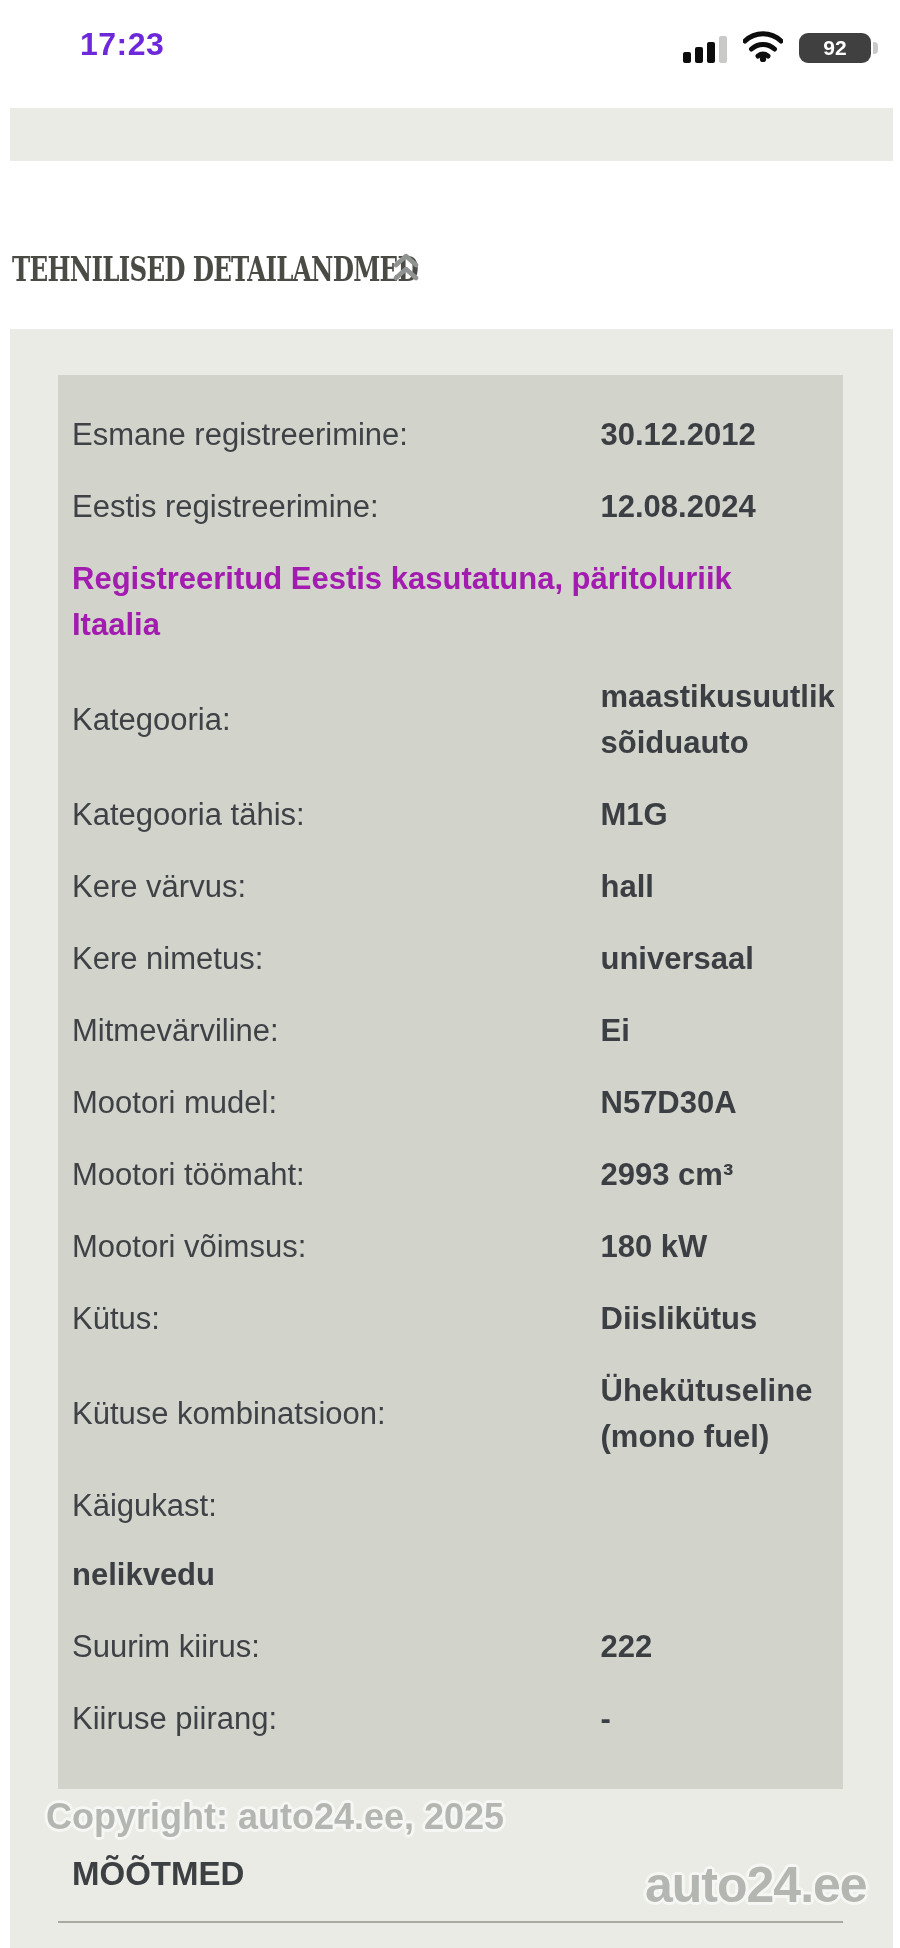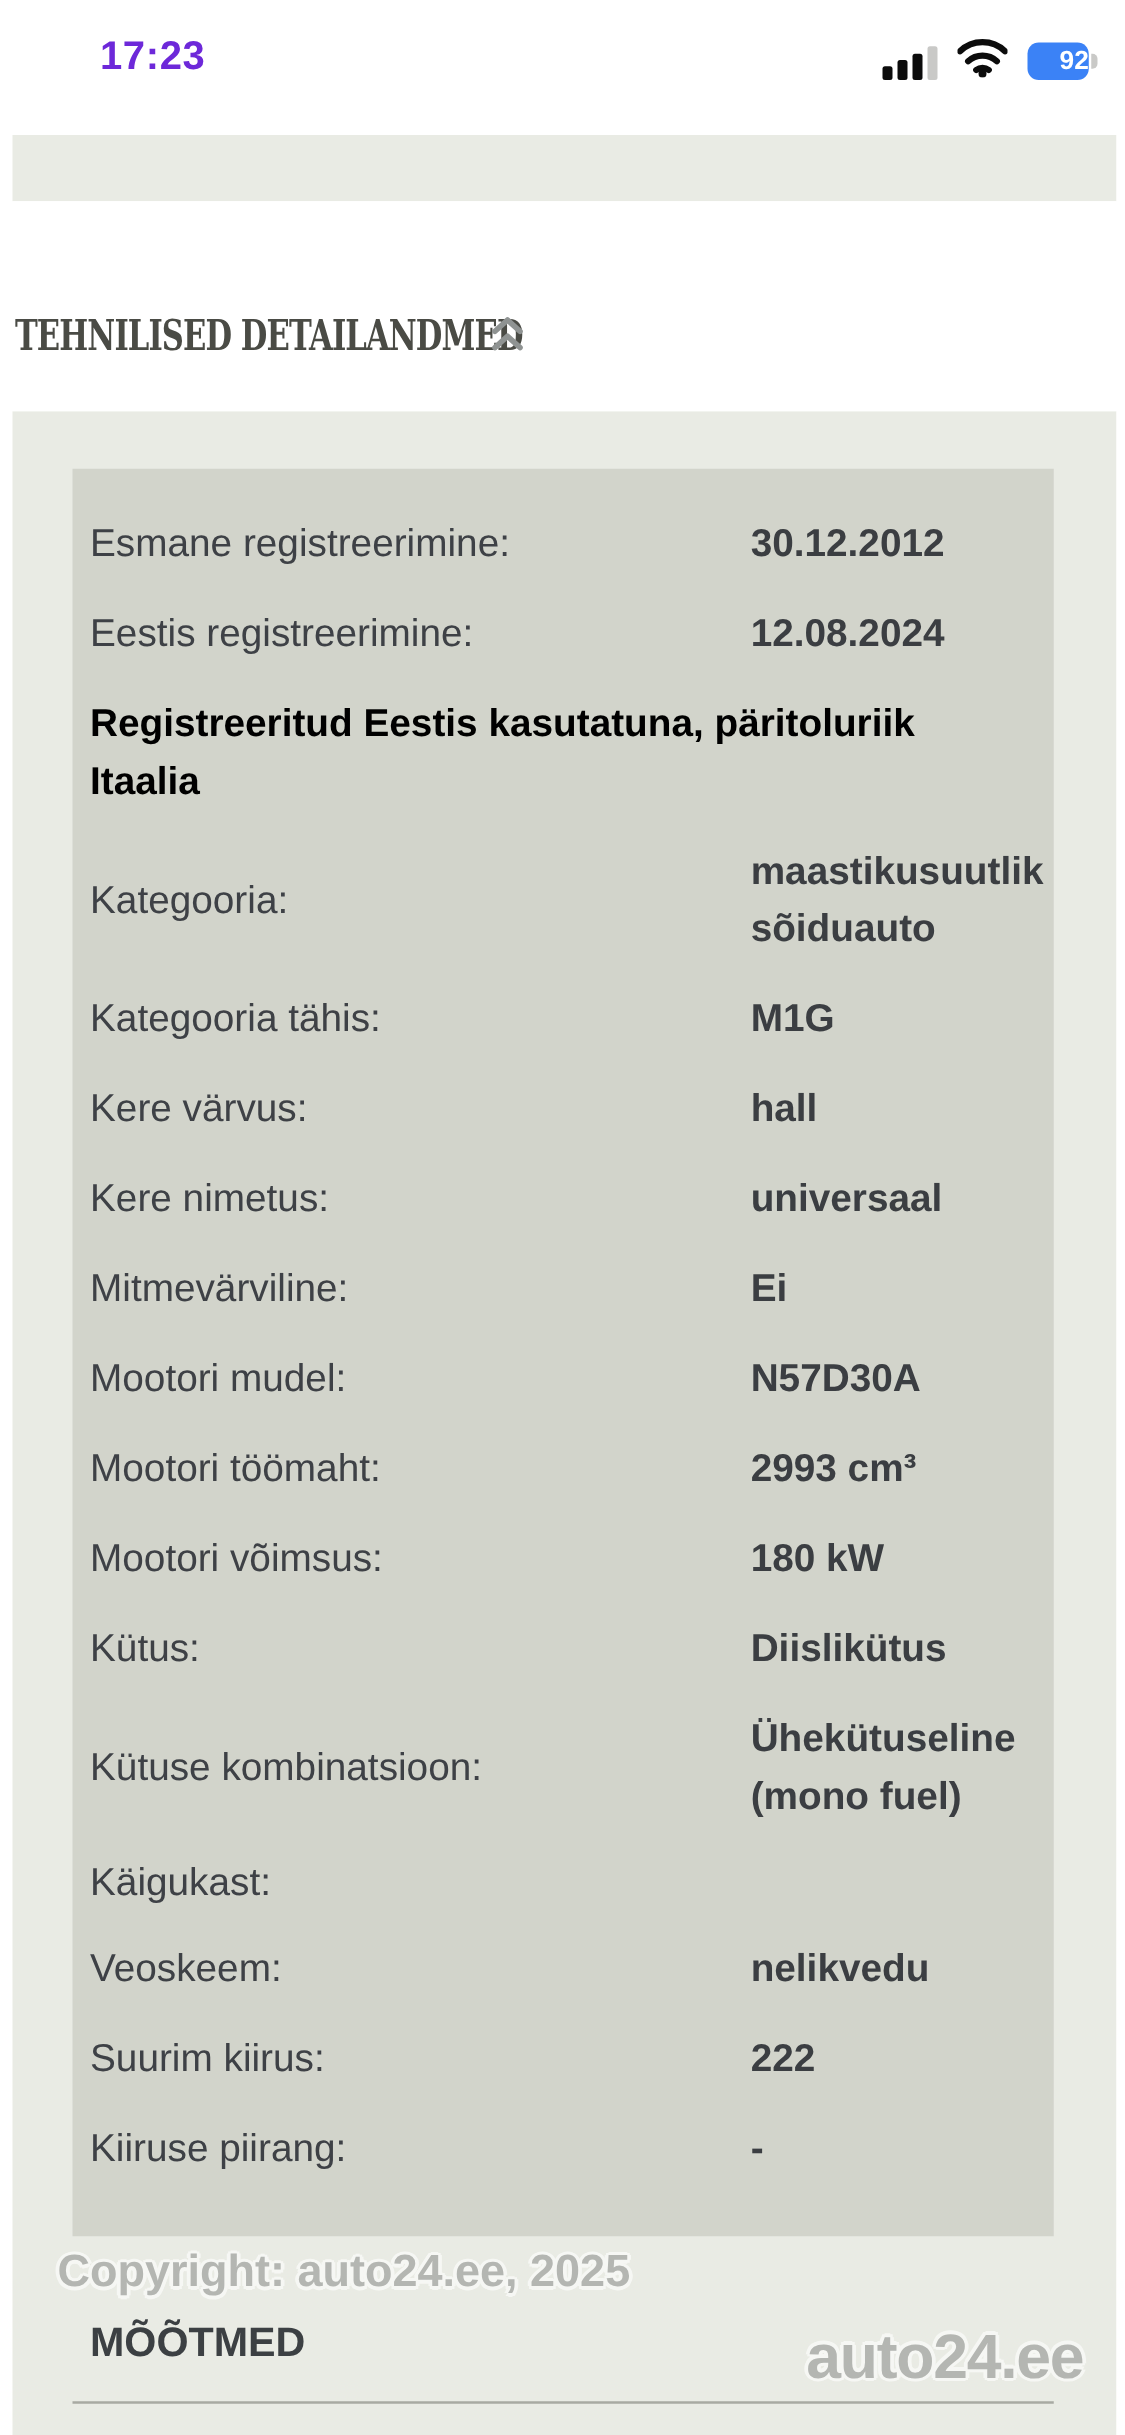--- a/index.html
+++ b/index.html
@@ -19,22 +19,22 @@
   }
   .sb-icons{
     position:absolute;right:22px;top:30px;display:flex;align-items:center;gap:16px;
   }
   .sig{display:flex;align-items:flex-end;gap:4px;height:30px;}
   .sig i{display:block;width:8px;border-radius:2px;background:#0c0c0c;}
   .sig .b1{height:11px}.sig .b2{height:16px}.sig .b3{height:21px}
   .sig .b4{height:27px;background:#c9c9c7;}
   .batt{position:relative;display:flex;align-items:center;}
   .batt-body{
-    width:49px;height:30px;background:#3b82f6;border-radius:9px;
-    display:flex;align-items:center;justify-content:flex-end;
+    width:72px;height:30px;background:#404040;border-radius:9px;
+    display:flex;align-items:center;justify-content:center;
   }
   .batt-body span{color:#fff;font-size:21px;font-weight:bold;}
   .batt-tip{width:5px;height:12px;background:#c9c9c7;border-radius:0 4px 4px 0;margin-left:2px;}
   
   .page-col{margin:0 7px 0 10px;}
   .band{height:53px;background:#e9ebe4;}
   .head-row{
     background:#ffffff;position:relative;
     padding:88px 0 40px 2px;
   }
@@ -56,21 +56,21 @@
   .t-label{
     width:70%;flex:0 0 auto;
     font-size:31px;line-height:40px;color:#3e4146;
   }
   .t-value{
     flex:1 1 auto;
     font-size:31px;line-height:46px;font-weight:bold;color:#3b3e42;
   }
   .t-note{
     padding:13px 0;max-width:690px;
-    font-size:31px;line-height:46px;font-weight:bold;color:#000000;
+    font-size:31px;line-height:46px;font-weight:bold;color:#a21caf;
   }
   
   .measures{margin:66px 50px 0 48px;}
   .m-title{
     font-size:33px;font-weight:bold;color:#3c4043;
     padding:0 0 28px 14px;border-bottom:2px solid #a8aaa2;
   }
   .m-row{
     display:flex;align-items:center;padding:21px 0 23px 14px;
     border-bottom:2px solid #a8aaa2;
@@ -191,21 +191,20 @@
   <div class="t-row">
     <div class="t-label">Kütuse kombinatsioon:</div>
     <div class="t-value">Ühekütuseline (mono fuel)</div>
   </div>
 
   <div class="t-row">
     <div class="t-label">Käigukast:</div>
   </div>
 
   <div class="t-row">
-    <div class="t-label">Veoskeem:</div>
     <div class="t-value">nelikvedu</div>
   </div>
 
   <div class="t-row">
     <div class="t-label">Suurim kiirus:</div>
     <div class="t-value">222</div>
   </div>
 
   <div class="t-row">
     <div class="t-label">Kiiruse piirang:</div>

